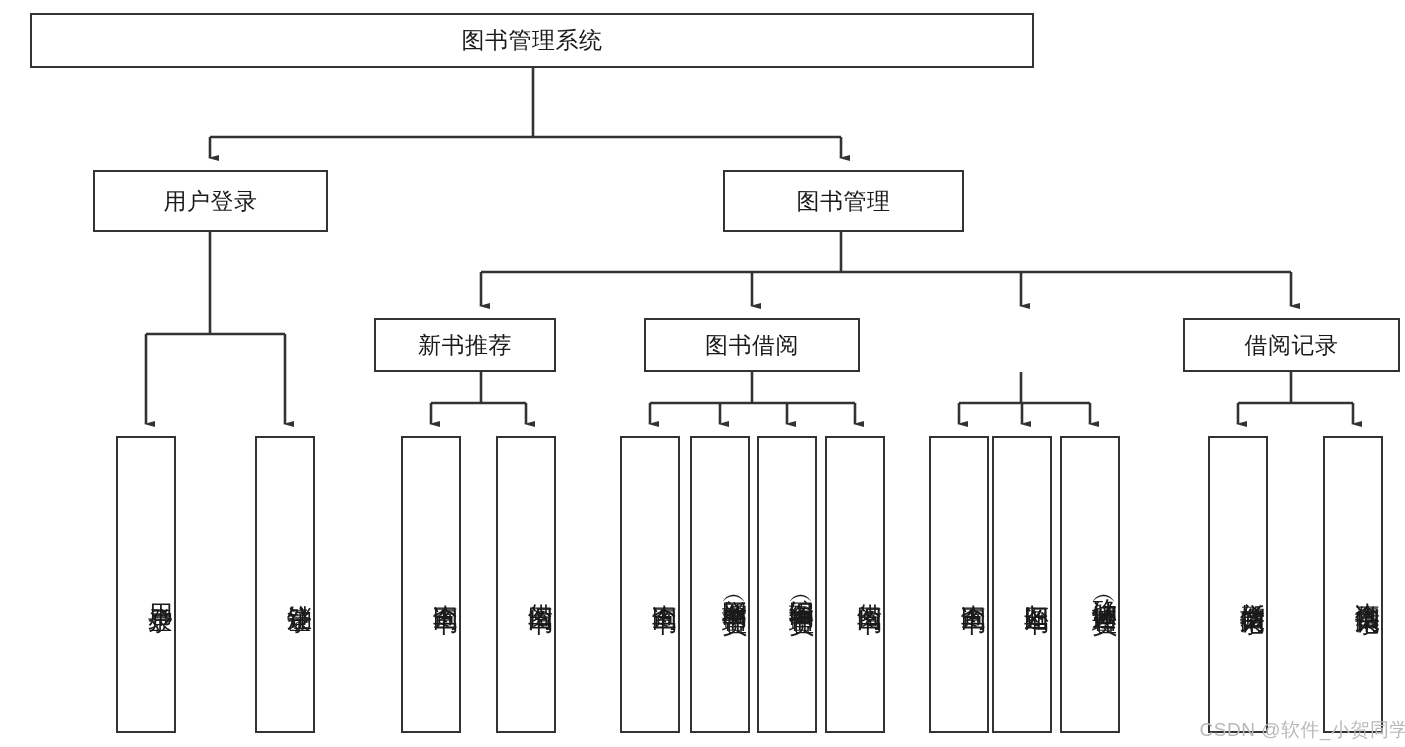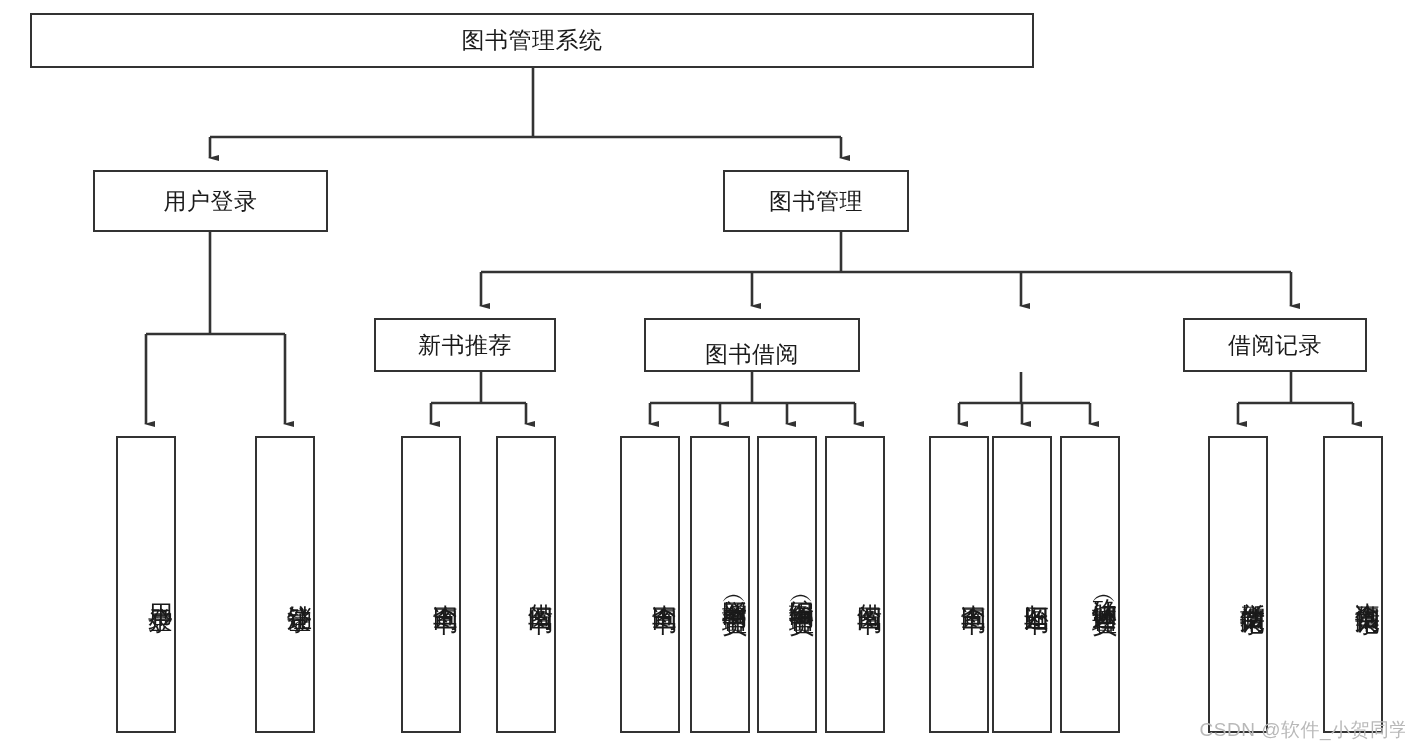--- a/index.html
+++ b/index.html
@@ -124,31 +124,31 @@
     </g>
   </svg>
 
   <div class="node h root-node" style="left:18px; top:13px; width:1004px; height:55px;">
     <span>图书管理系统</span>
   </div>
 
   <div class="node h" style="left:81px; top:170px; width:235px; height:62px;">
     <span>用户登录</span>
   </div>
-  <div class="node h" style="left:711px; top:170px; width:186px; height:62px;">
+  <div class="node h" style="left:711px; top:170px; width:241px; height:62px;">
     <span>图书管理</span>
   </div>
 
   <div class="node h" style="left:362px; top:318px; width:182px; height:54px;">
     <span>新书推荐</span>
   </div>
-  <div class="node h" style="left:632px; top:318px; width:216px; height:54px;align-items:flex-end;">
+  <div class="node h" style="left:632px; top:318px; width:216px; height:54px;">
     <span>图书借阅</span>
   </div>
-  <div class="node h" style="left:1171px; top:318px; width:184px; height:54px;text-align:center;">
+  <div class="node h" style="left:1171px; top:318px; width:217px; height:54px;text-align:center;">
     <span>借阅记录</span>
   </div>
 
   <div class="node v" style="left:104px; top:436px; width:60px; height:297px;">
     <span>用户登录</span>
   </div>
   <div class="node v" style="left:243px; top:436px; width:60px; height:297px;">
     <span>注销登录</span>
   </div>
   <div class="node v" style="left:389px; top:436px; width:60px; height:297px;">

